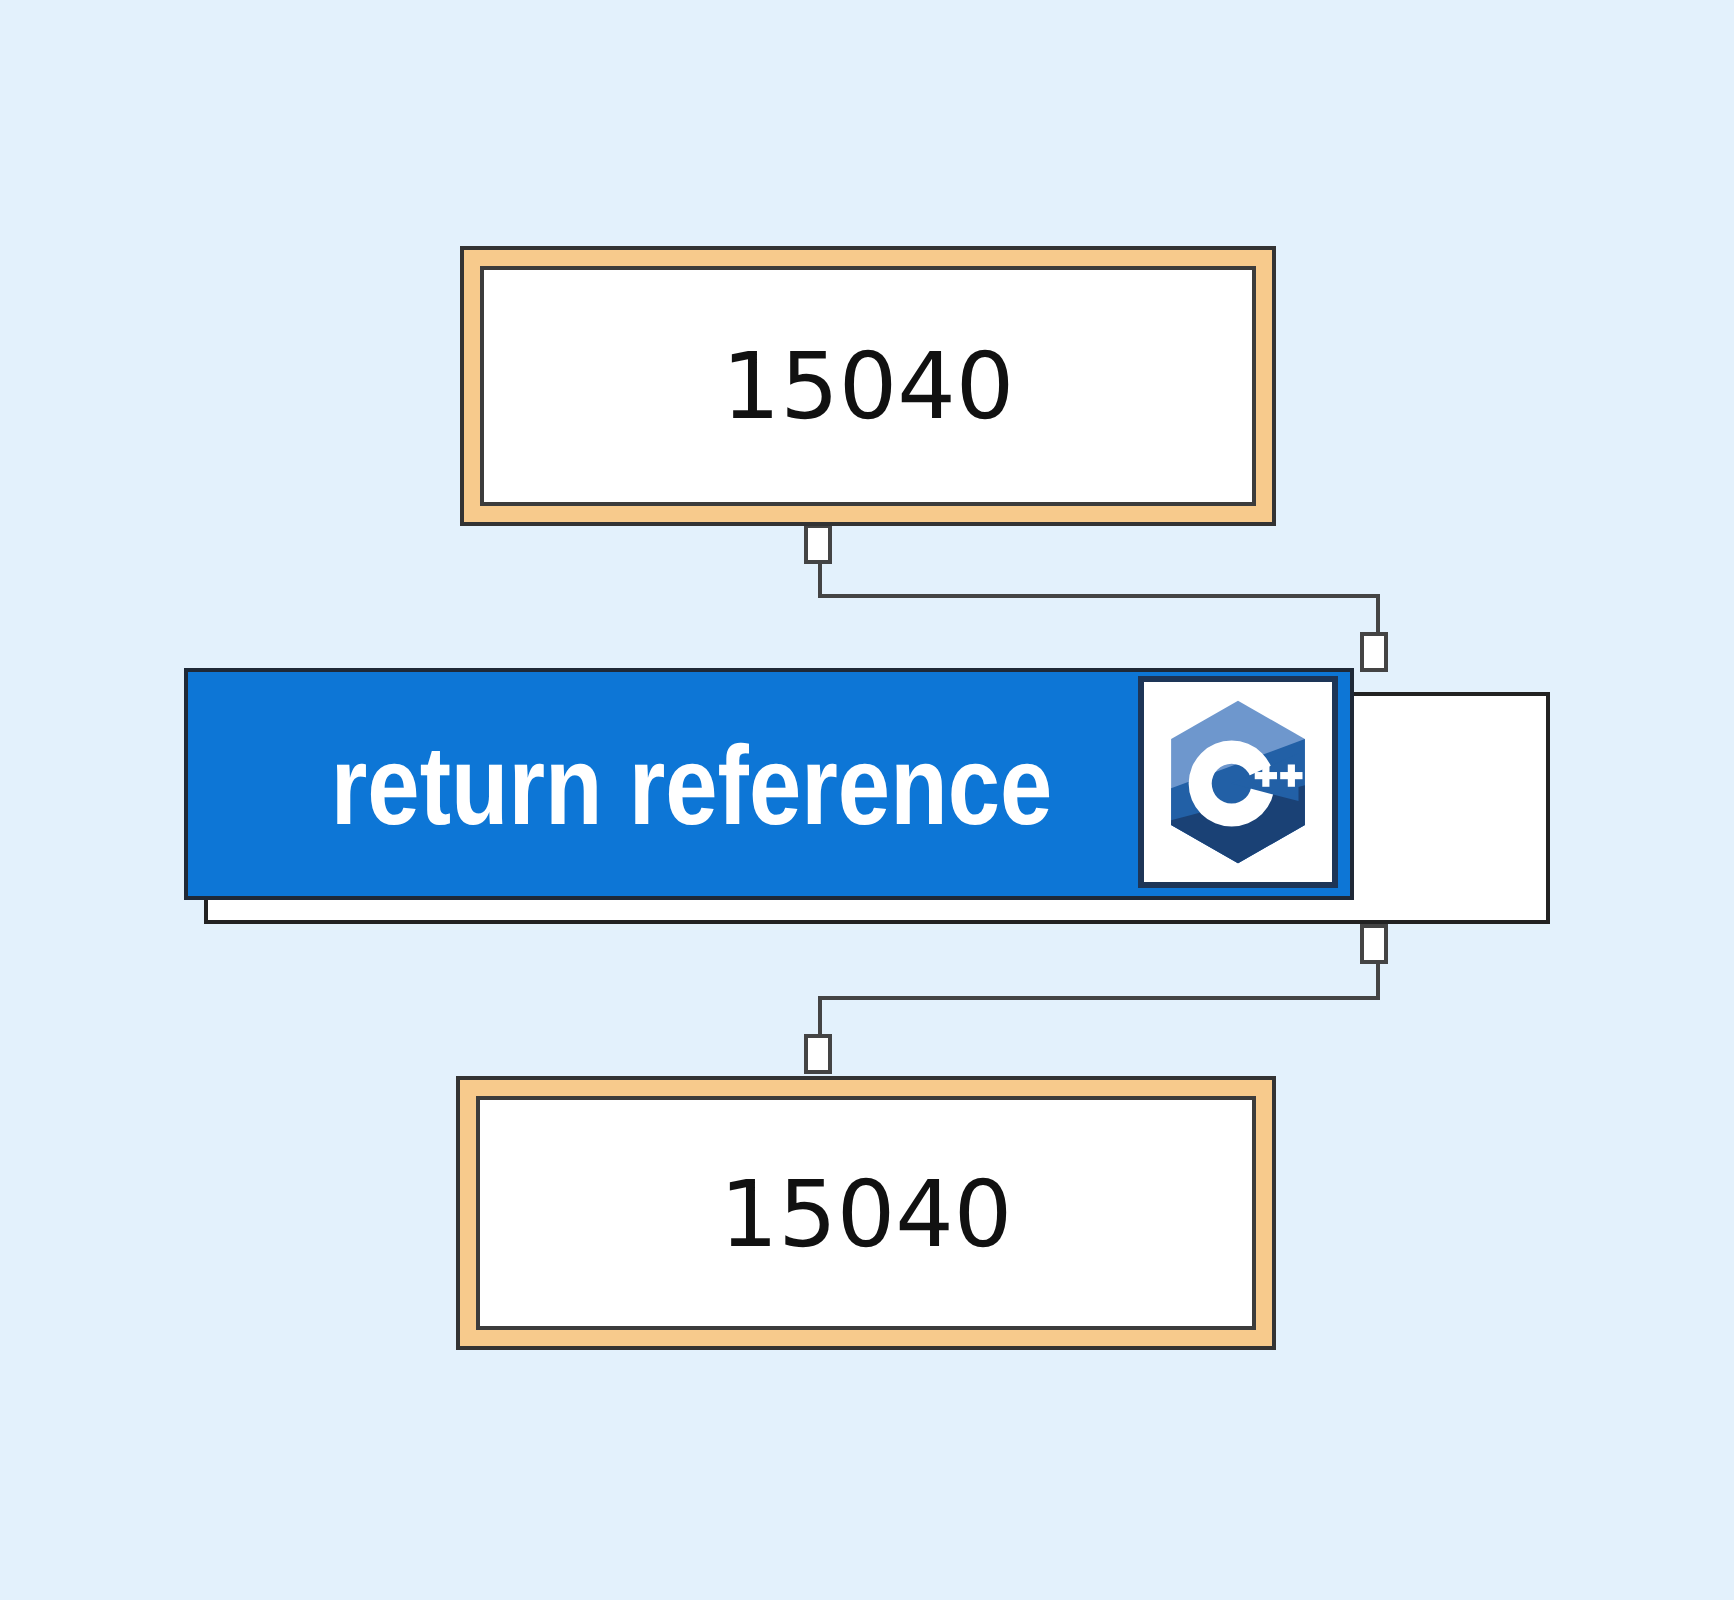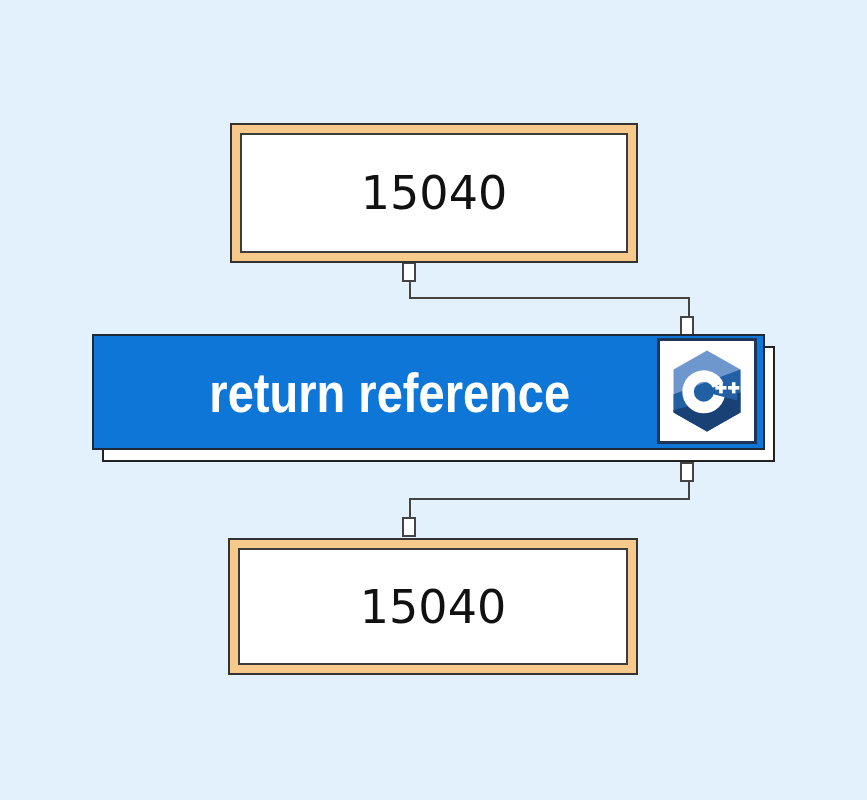--- a/index.html
+++ b/index.html
@@ -32,21 +32,21 @@
     font-family:"DejaVu Sans",sans-serif;
     font-size:46px;color:#111111;letter-spacing:0px;
   }
   
   .shadow-rect{
     position:absolute;left:102px;top:346px;width:673px;height:116px;
     box-sizing:border-box;background:#ffffff;border:2px solid #222222;z-index:3;
   }
   
   .banner{
-    position:absolute;left:92px;top:334px;width:673px;height:116px;
+    position:absolute;left:92px;top:334px;width:585px;height:116px;
     box-sizing:border-box;background:#0d76d6;border:2px solid #1f2937;
     z-index:4;
   }
   .banner-label-area{
     position:absolute;left:0;right:112px;top:0;bottom:0;
     display:flex;align-items:center;justify-content:center;
     padding-left:34px;
   }
   .banner-text{
     display:inline-block;

